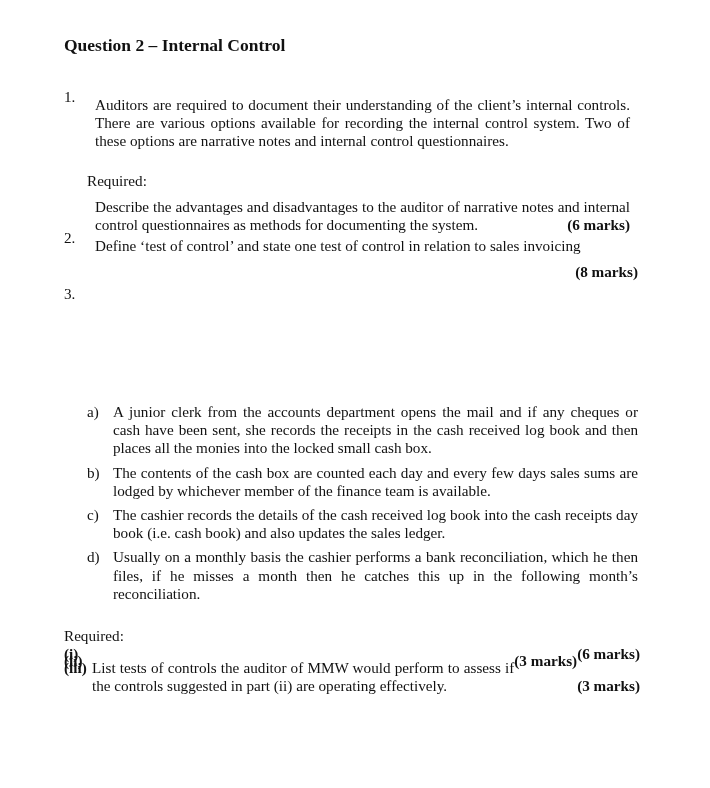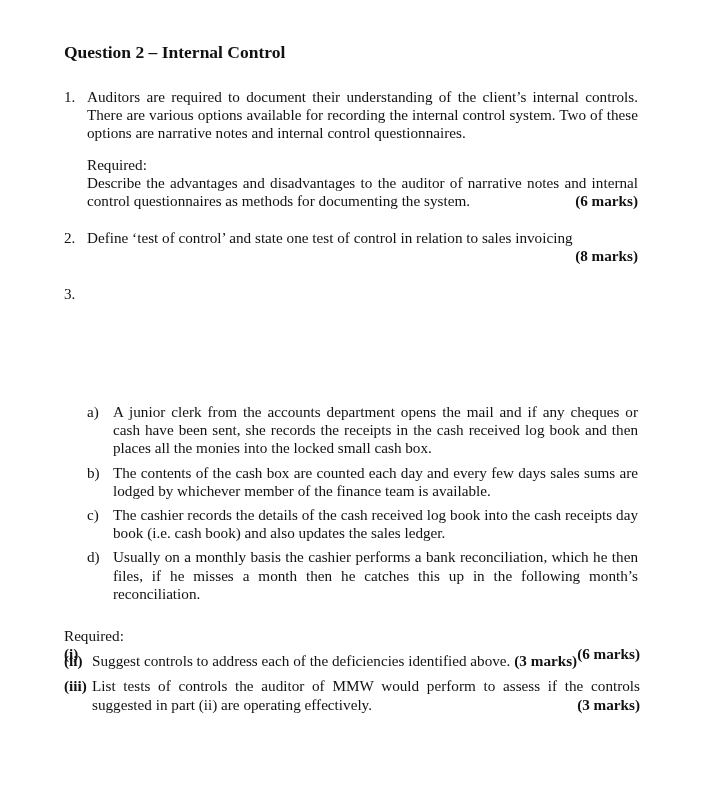--- a/index.html
+++ b/index.html
@@ -18,42 +18,42 @@
       line-height: 18.2px;
     }
     .page {
       position: absolute;
       left: 0; top: 0;
       width: 710px; height: 788px;
     }
     .title {
       position: absolute;
       left: 64px;
-      top: 42px;
+      top: 35px;
       font-weight: bold;
       font-size: 17.5px;
       line-height: 20px;
       margin: 0;
     }
     .q {
       position: absolute;
       left: 64px;
       width: 574px;
     }
     .q-num {
       position: absolute;
       left: 0;
       top: 0;
     }
     .q-body {
       margin-left: 23px;
       text-align: justify;
     }
     .q-body p {
-      margin: 0;
+      margin: 8px;
     }
     .req-label {
       font-weight: normal;
       display: block;
     }
     .marks {
       font-weight: bold;
       float: right;
     }
     .marks-line {
@@ -151,21 +151,20 @@
 
   <div class="req-block" style="top:627px;">
     <span class="req-label">Required:</span>
     <div class="req-item">
       <span class="req-roman">(i)</span>
       <span class="marks">(6 marks)</span>
     </div>
     <div style="height:7px;"></div>
     <div class="req-item">
       <span class="req-roman">(ii)</span>
-      <span>Suggest controls to address each of the deficiencies identified above.</span>
       <span class="marks">(3 marks)</span>
     </div>
     <div style="height:7px;"></div>
     <div class="req-item">
       <span class="req-roman">(iii)</span>
       <span>List tests of controls the auditor of MMW would perform to assess if the controls suggested in part (ii) are operating effectively.</span>
       <span class="marks">(3 marks)</span>
     </div>
   </div>
 

